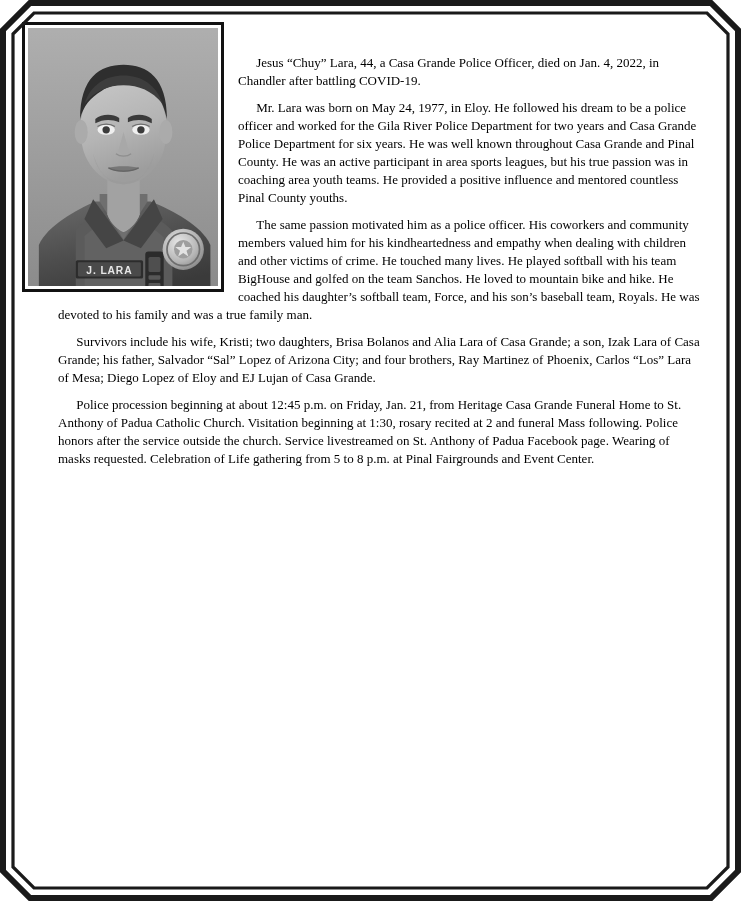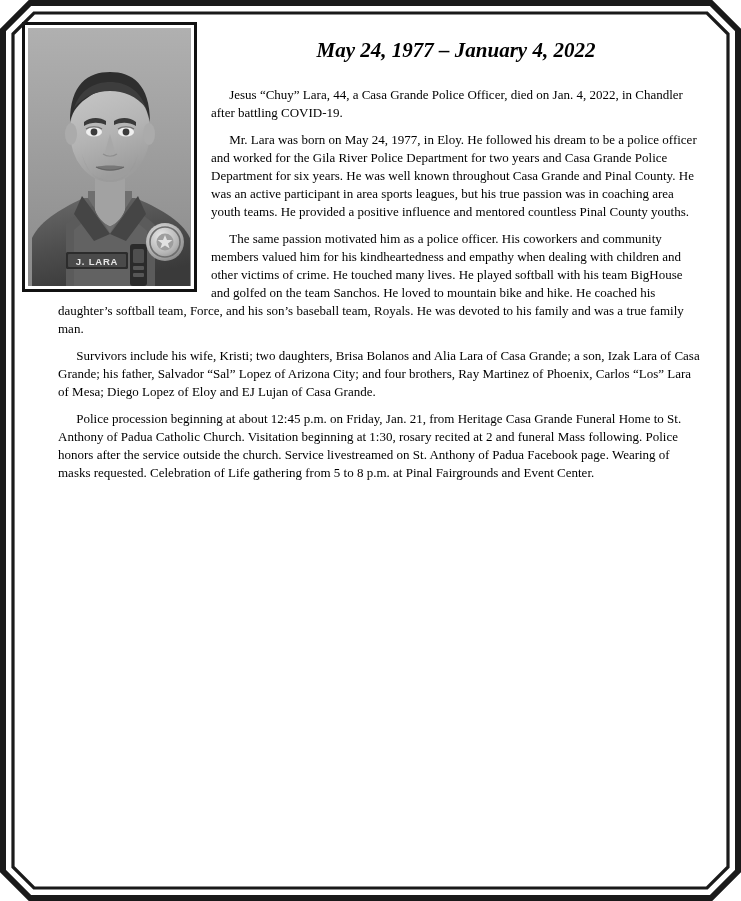--- a/index.html
+++ b/index.html
@@ -40,21 +40,21 @@
     top: 14px;
     width: 701px;
     height: 873px;
     box-sizing: border-box;
     padding: 4px 20px 0 2px;
   }
 
   
   .photo-wrap {
     float: left;
-    width: 175px;
+    width: 202px;
     margin: 4px 14px 6px 0;
     background: #ffffff;
     padding: 3px;
     border: 3px solid #111111;
     box-sizing: border-box;
   }
   .photo {
     position: relative;
     width: 100%;
     height: 258px;
@@ -190,21 +190,20 @@
             <circle cx="0" cy="0" r="19" fill="url(#badgeGrad)"></circle>
             <circle cx="0" cy="0" r="15" fill="none" stroke="#6e6e6e" stroke-width="1.6"></circle>
             <circle cx="0" cy="0" r="8.5" fill="#9e9e9e"></circle>
             <path d="M0,-7 L2,-2 L7.4,-2 L3,1.4 L4.7,6.6 L0,3.4 L-4.7,6.6 L-3,1.4 L-7.4,-2 L-2,-2 Z" fill="#e2e2e2"></path>
           </g>
         </svg>
       </div>
     </div>
 
     <div class="header">
-      <div class="life-dates">May 24, 1977 – January 4, 2022</div>
     </div>
 
     <div class="body-copy">
       <p class="obit-paragraph">Jesus “Chuy” Lara, 44, a Casa Grande Police Officer, died on Jan. 4, 2022, in Chandler after battling COVID-19.</p>
       <p class="obit-paragraph">Mr. Lara was born on May 24, 1977, in Eloy. He followed his dream to be a police officer and worked for the Gila River Police Department for two years and Casa Grande Police Department for six years. He was well known throughout Casa Grande and Pinal County. He was an active participant in area sports leagues, but his true passion was in coaching area youth teams. He provided a positive influence and mentored countless Pinal County youths.</p>
       <p class="obit-paragraph">The same passion motivated him as a police officer. His coworkers and community members valued him for his kindheartedness and empathy when dealing with children and other victims of crime. He touched many lives. He played softball with his team BigHouse and golfed on the team Sanchos. He loved to mountain bike and hike. He coached his daughter’s softball team, Force, and his son’s baseball team, Royals. He was devoted to his family and was a true family man.</p>
       <p class="obit-paragraph">Survivors include his wife, Kristi; two daughters, Brisa Bolanos and Alia Lara of Casa Grande; a son, Izak Lara of Casa Grande; his father, Salvador “Sal” Lopez of Arizona City; and four brothers, Ray Martinez of Phoenix, Carlos “Los” Lara of Mesa; Diego Lopez of Eloy and EJ Lujan of Casa Grande.</p>
       <p class="obit-paragraph">Police procession beginning at about 12:45 p.m. on Friday, Jan. 21, from Heritage Casa Grande Funeral Home to St. Anthony of Padua Catholic Church. Visitation beginning at 1:30, rosary recited at 2 and funeral Mass following. Police honors after the service outside the church. Service livestreamed on St. Anthony of Padua Facebook page. Wearing of masks requested. Celebration of Life gathering from 5 to 8 p.m. at Pinal Fairgrounds and Event Center.</p>
     </div>
 

